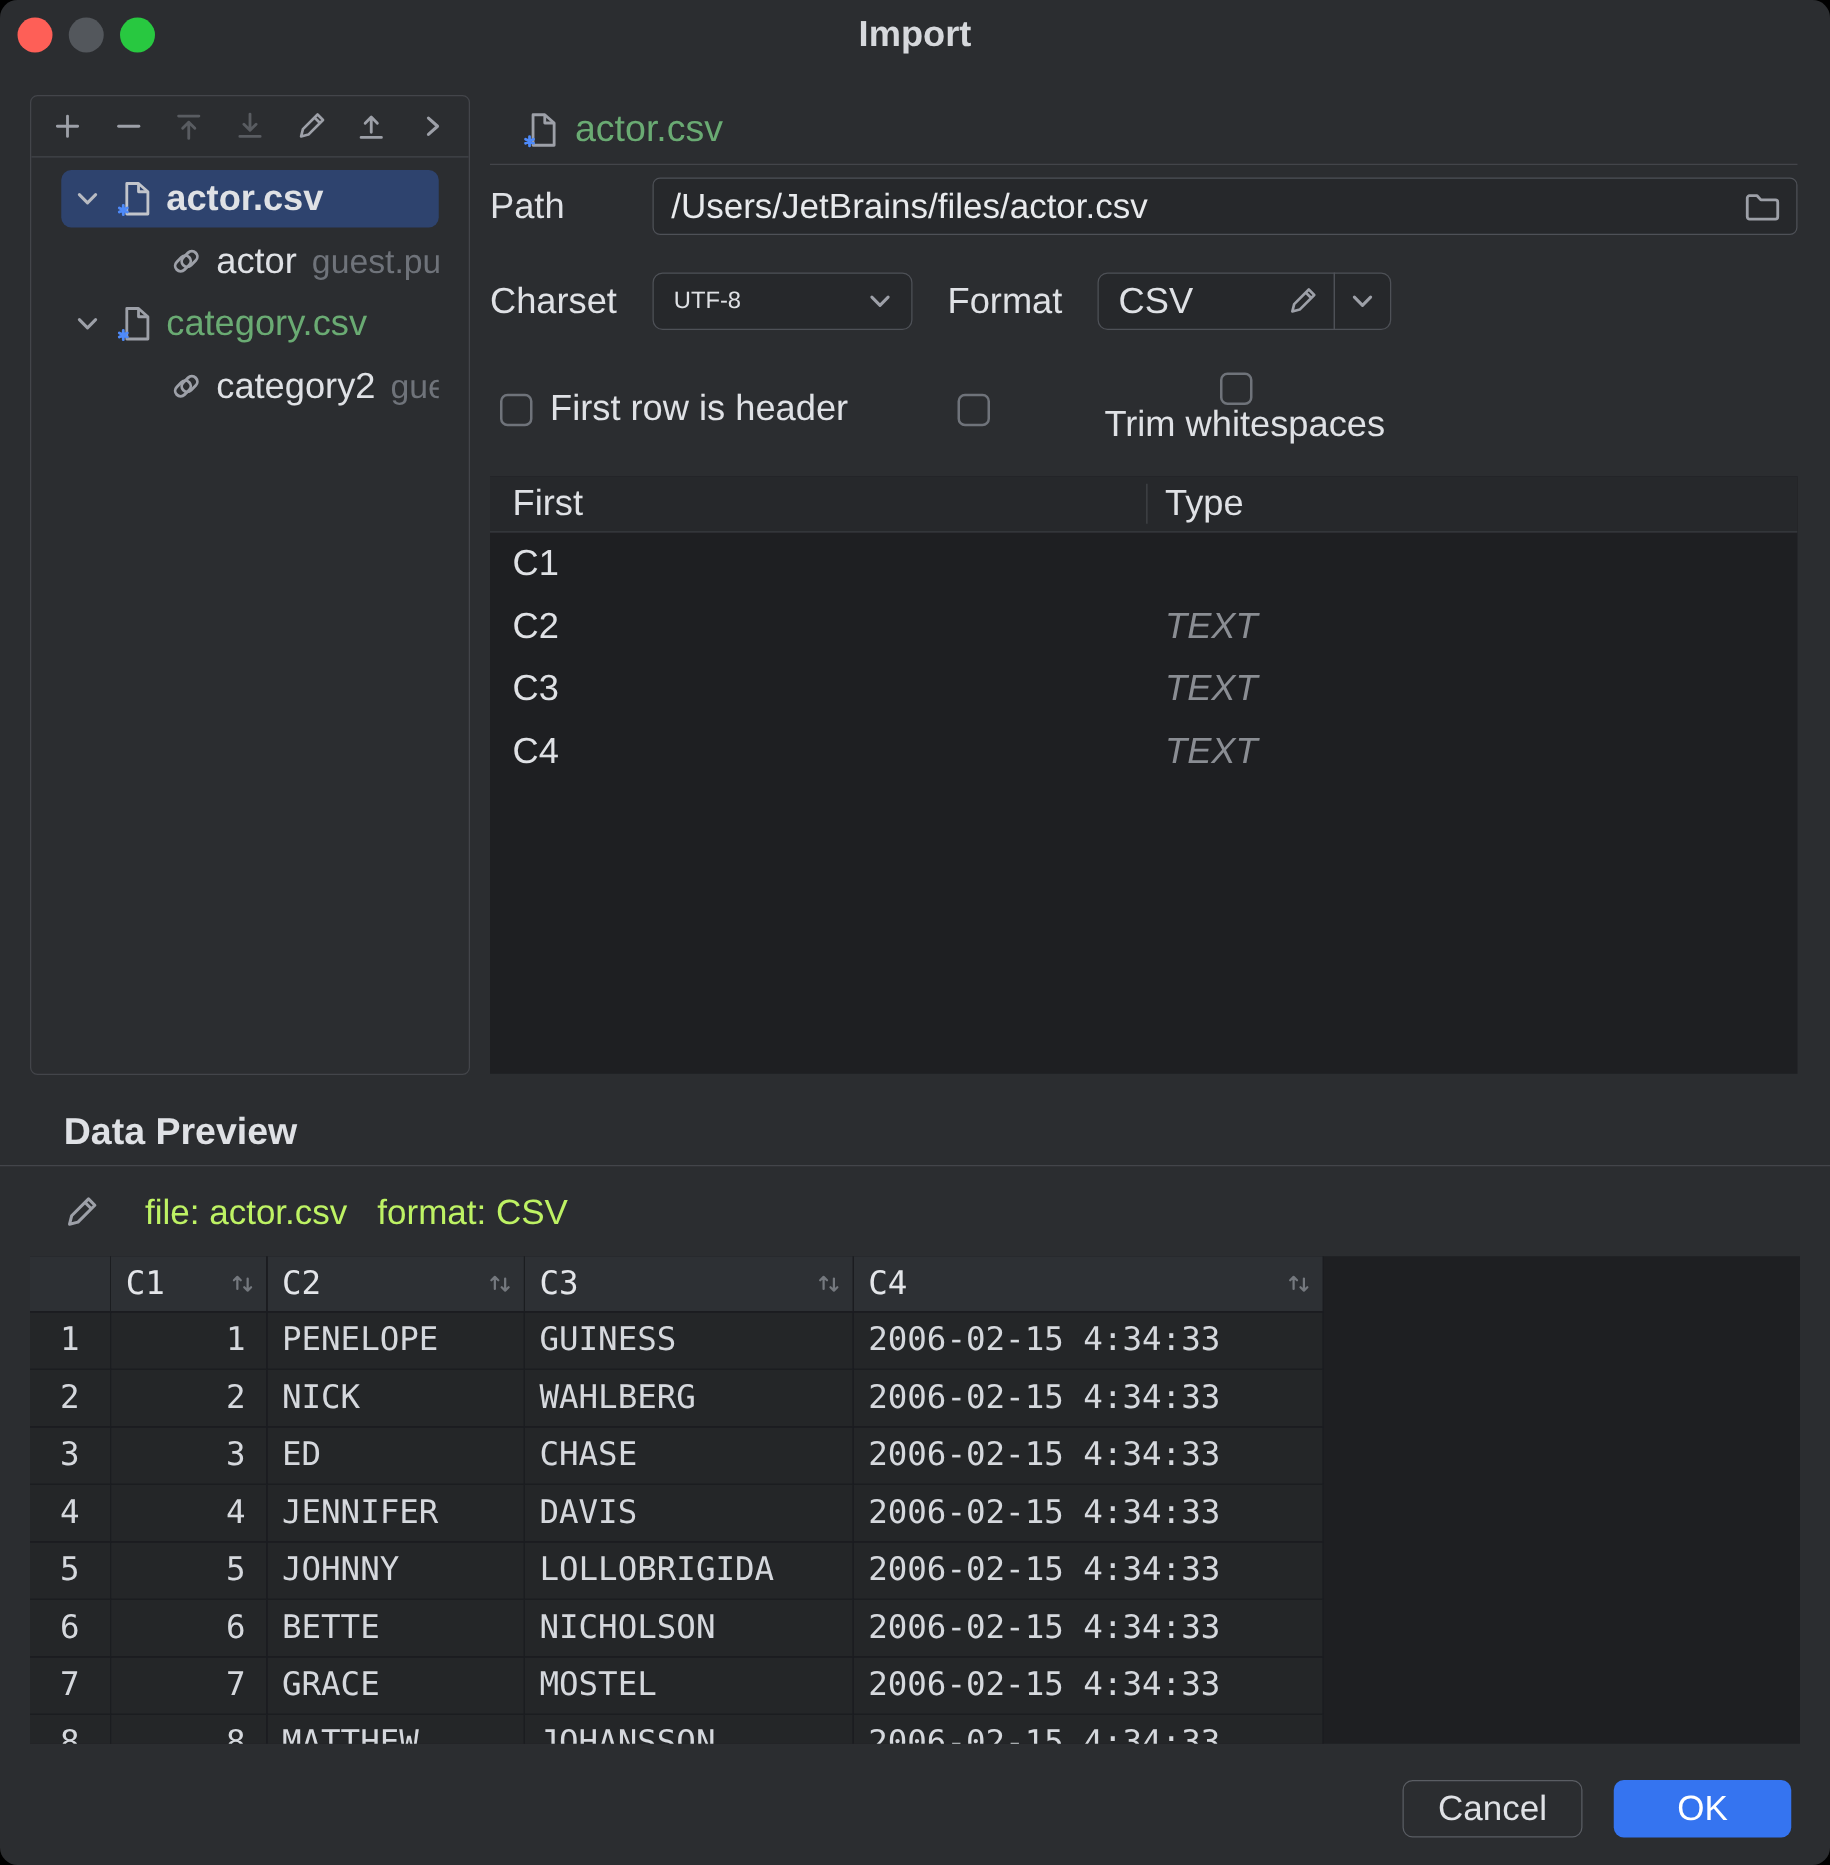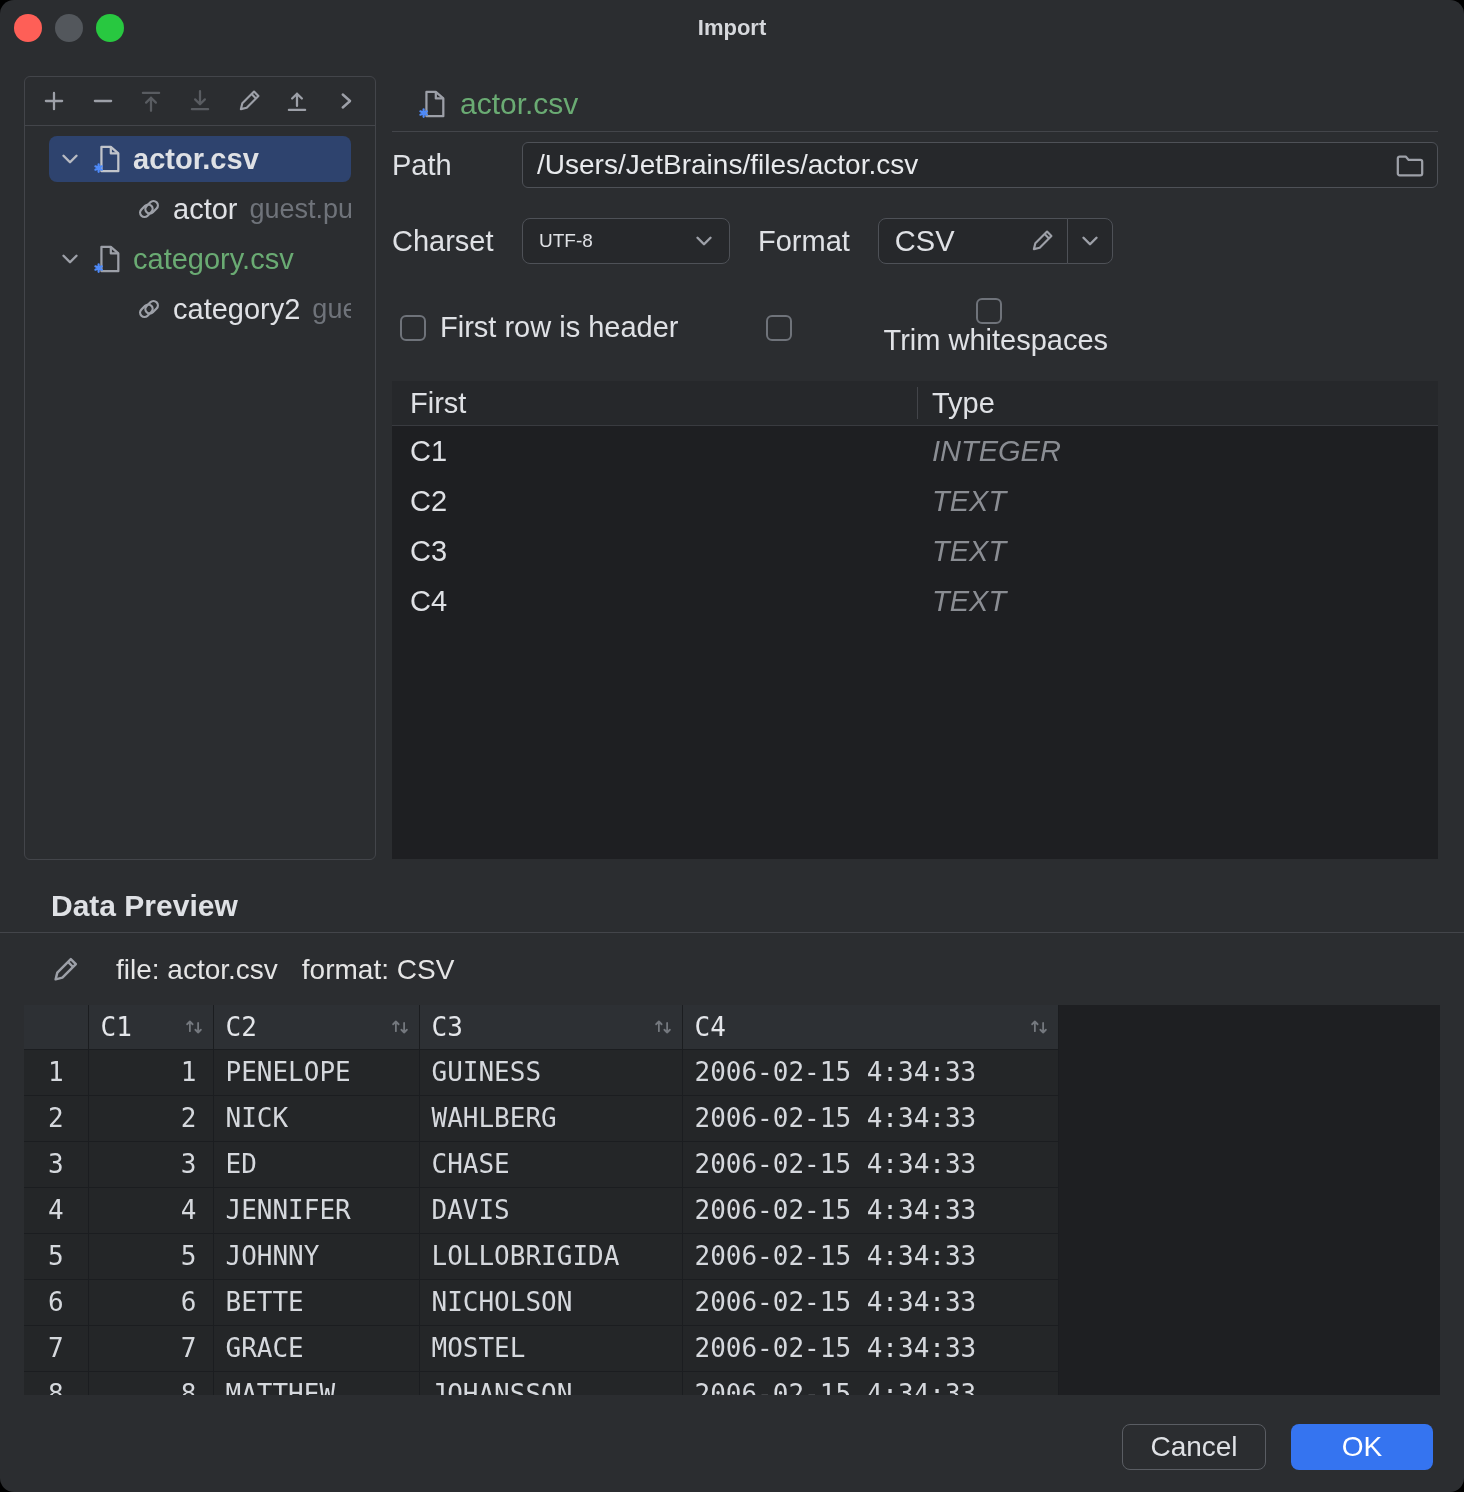--- a/index.html
+++ b/index.html
@@ -6,21 +6,21 @@
   body{width:1464px;height:1492px;position:relative;font-family:"Liberation Sans",sans-serif;-webkit-font-smoothing:antialiased;}
   .window{position:absolute;left:0;top:0;width:1464px;height:1492px;background:#2b2d30;border-radius:14px;overflow:hidden;color:#dfe1e5;}
 
   
   .titlebar{position:absolute;top:0;left:0;right:0;height:56px;display:flex;align-items:center;justify-content:center;}
   .traffic{position:absolute;left:14px;top:14px;display:flex;gap:13px;}
   .dot{width:28px;height:28px;border-radius:50%;}
   .dot.red{background:#fe5f57;}
   .dot.gray{background:#53575c;}
   .dot.green{background:#28c840;}
-  .win-title{font-size:22px;font-weight:700;color:#d6d8dc;}
+  .win-title{font-size:29px;font-weight:700;color:#d6d8dc;}
 
   
   .tree-panel{position:absolute;left:24px;top:76px;width:352px;height:784px;border:1px solid #43454a;border-radius:6px;box-sizing:border-box;overflow:hidden;}
   .tree-toolbar{height:48px;display:flex;align-items:center;justify-content:space-between;padding:0 12px;border-bottom:1px solid #43454a;}
   .tool-btn{width:34px;height:34px;display:grid;place-items:center;border-radius:6px;background:transparent;border:none;padding:0;}
   .tool-btn svg{display:block;}
   .tree{padding-top:10px;}
   .tree-row{height:46px;display:flex;align-items:center;margin:0 24px 4px 24px;border-radius:8px;padding-left:8px;white-space:nowrap;overflow:hidden;}
   .tree-row.selected{background:#2e436e;}
   .tree-row.child{padding-left:86px;}
@@ -64,21 +64,21 @@
   .ct-h.h-col{width:525px;padding-left:18px;}
   .ct-h.h-type{flex:1;padding-left:15px;}
   .ct-row{height:50px;display:flex;align-items:center;}
   .ct-cell{box-sizing:border-box;font-size:29px;}
   .ct-cell.ct-col{width:525px;padding-left:18px;color:#dfe1e5;}
   .ct-cell.ct-type{flex:1;padding-left:15px;font-style:italic;color:#8a8d93;}
 
   
   .preview-title{position:absolute;left:51px;top:889px;font-size:30px;font-weight:700;color:#dfe1e5;}
   .hdivider{position:absolute;left:0;right:0;top:932px;height:1px;background:#43454a;}
-  .preview-info{position:absolute;left:24px;top:948px;height:44px;display:flex;align-items:center;color:#e5e5e5;font-size:28px;}
+  .preview-info{position:absolute;left:24px;top:948px;height:44px;display:flex;align-items:center;color:#bef264;font-size:28px;}
   .preview-info .icn{margin-left:26px;}
   .pi-file{margin-left:36px;}
   .pi-format{margin-left:24px;}
 
   .preview-viewport{position:absolute;left:24px;top:1005px;width:1416px;height:390px;background:#1e1f22;overflow:hidden;}
   table.grid{border-collapse:collapse;table-layout:fixed;width:1034px;font-family:"DejaVu Sans Mono",monospace;}
   table.grid th{height:44px;background:#2d3034;border-right:1px solid #1b1d20;border-bottom:1px solid #1b1d20;font-weight:400;font-size:26px;text-align:left;padding:0 8px 0 12px;color:#e3e5e9;position:relative;box-sizing:border-box;}
   th .sort{position:absolute;right:8px;top:50%;transform:translateY(-50%);}
   table.grid td{height:46px;font-size:26px;border-right:1px solid #1b1d20;border-bottom:1px solid #1b1d20;padding:0 12px;color:#d5d8dd;background:#242628;box-sizing:border-box;overflow:hidden;white-space:nowrap;}
   td.gutter{background:#2a2c30;color:#6f737a;text-align:center;padding:0;}
@@ -296,21 +296,20 @@
     </div>
 
     <div class="columns-table">
       <div class="ct-header">
         <div class="ct-h h-col">First</div>
         <div class="ct-h h-type">Type</div>
       </div>
       <div class="ct-body">
   <div class="ct-row">
     <div class="ct-cell ct-col">C1</div>
-    <div class="ct-cell ct-type">INTEGER</div>
   </div>
 
   <div class="ct-row">
     <div class="ct-cell ct-col">C2</div>
     <div class="ct-cell ct-type">TEXT</div>
   </div>
 
   <div class="ct-row">
     <div class="ct-cell ct-col">C3</div>
     <div class="ct-cell ct-type">TEXT</div>

